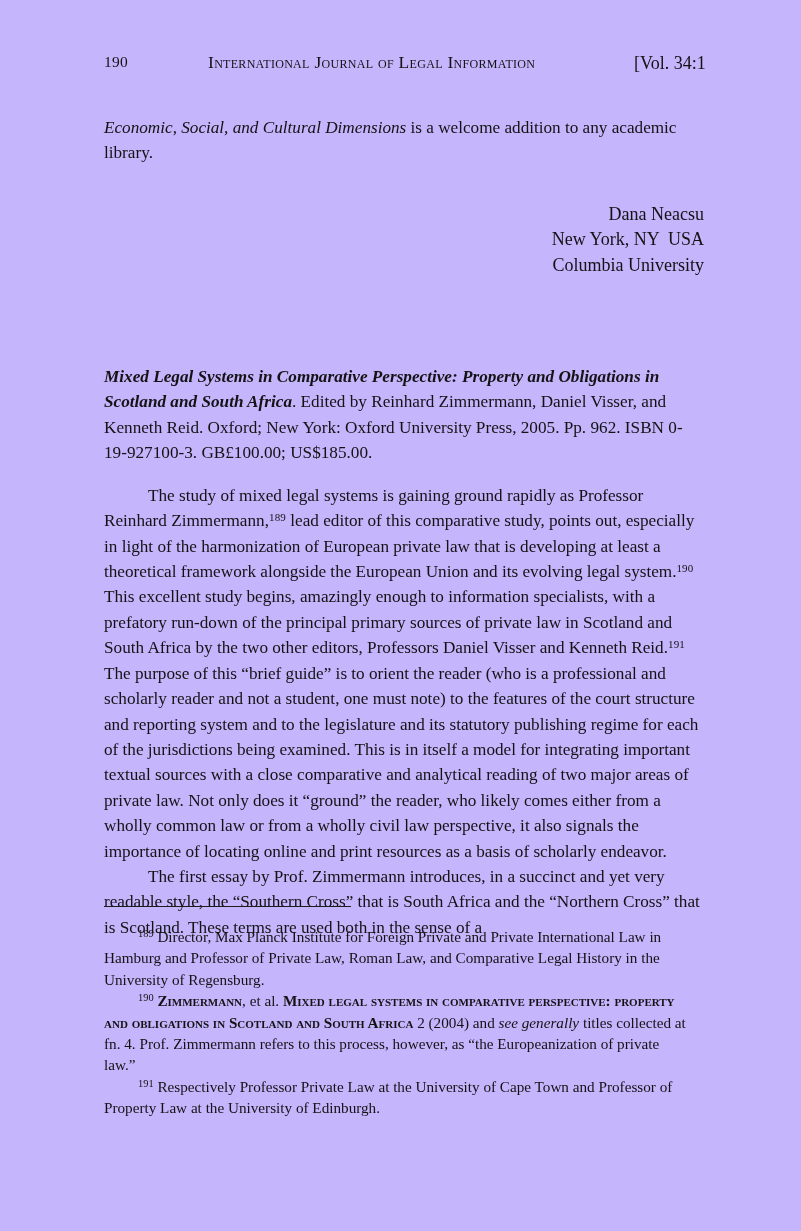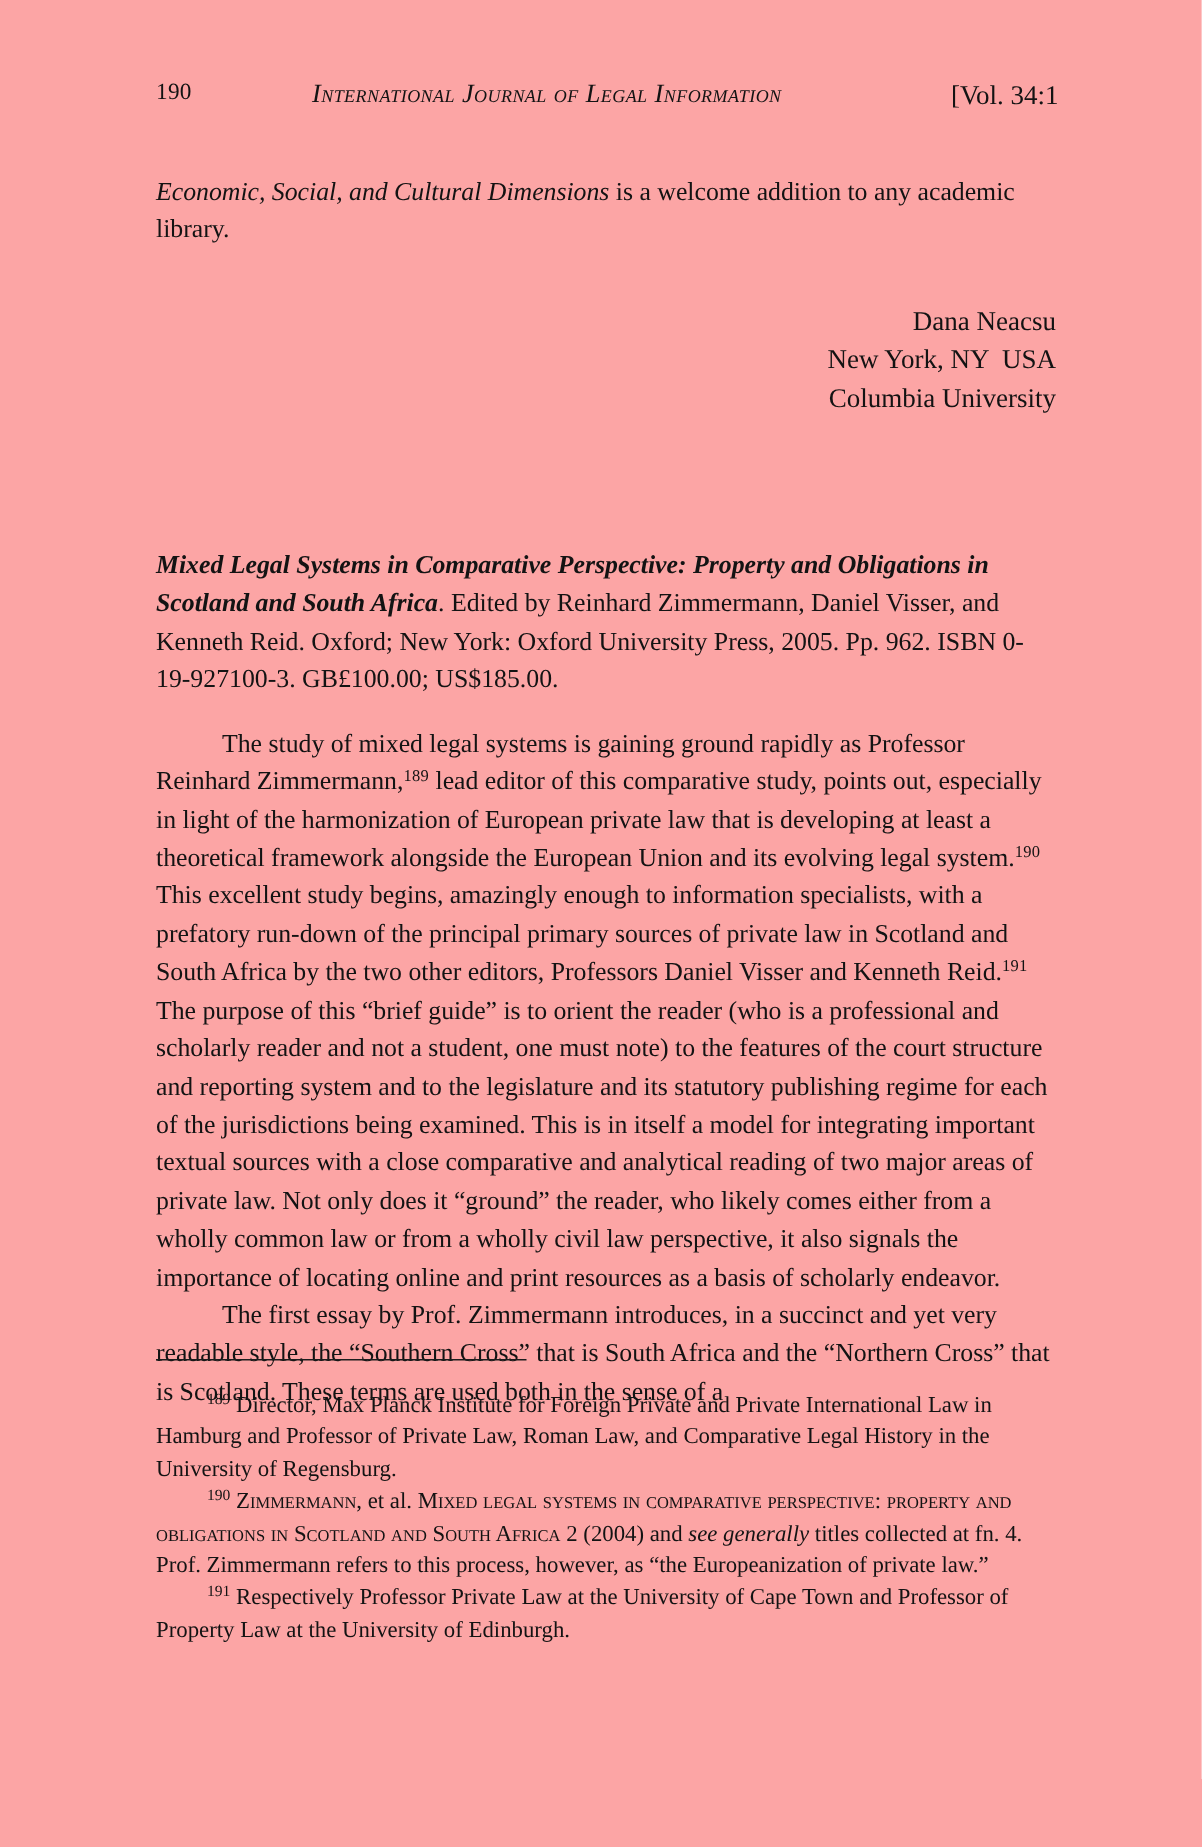--- a/index.html
+++ b/index.html
@@ -12,21 +12,21 @@
     height: 1231px;
     position: relative;
     font-family: "Liberation Serif", "DejaVu Serif", serif;
     color: #131313;
     overflow: hidden;
   }
 
   .page {
     position: absolute;
     inset: 0;
-    background: #fca5a5;
+    background: #c4b5fd;
   }
 
   
   .running-head {
     position: absolute;
     top: 52px;
     left: 104px;
     width: 600px;
     height: 22px;
     font-size: 15.5px;
@@ -35,21 +35,20 @@
     position: absolute;
     left: 0;
     top: 1px;
     font-size: 15.5px;
     letter-spacing: 0.2px;
   }
   .rh-title {
     position: absolute;
     left: 104px;
     top: 0;
-    font-style: italic;
     font-variant: small-caps;
     font-size: 17.5px;
     letter-spacing: 0.3px;
     white-space: nowrap;
   }
   .rh-vol {
     position: absolute;
     left: 530px;
     top: 1px;
     font-size: 18px;
@@ -128,20 +127,21 @@
     text-align: left;
     text-indent: 34px;
   }
   p.fnote sup {
     font-size: 10.4px;
     vertical-align: 5px;
     line-height: 0;
   }
   .sc {
     font-variant: small-caps;
+    font-weight: bold;
   }
 </style>
 </head>
 <body>
 
 <div class="page">
 
   <div class="running-head">
     <span class="rh-folio">190</span>
     <span class="rh-title">International Journal of Legal Information</span>

